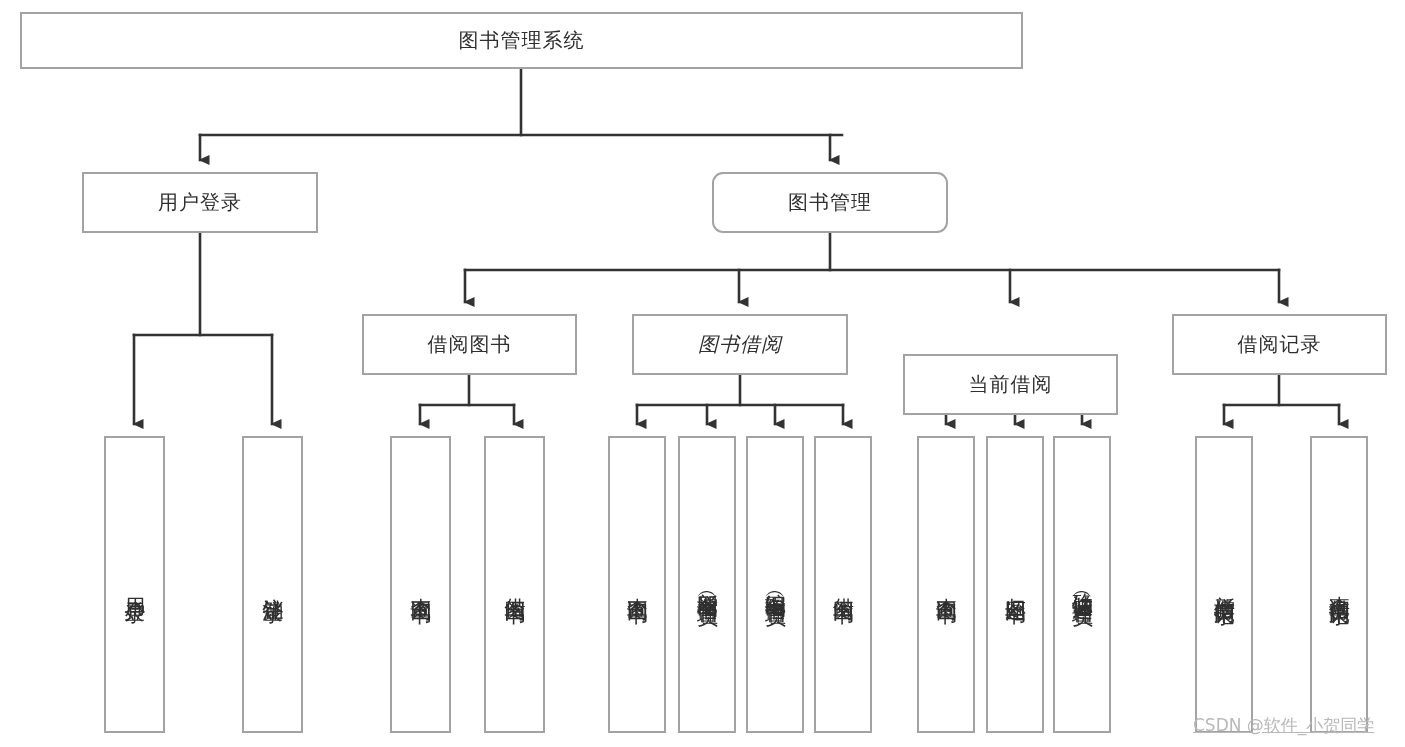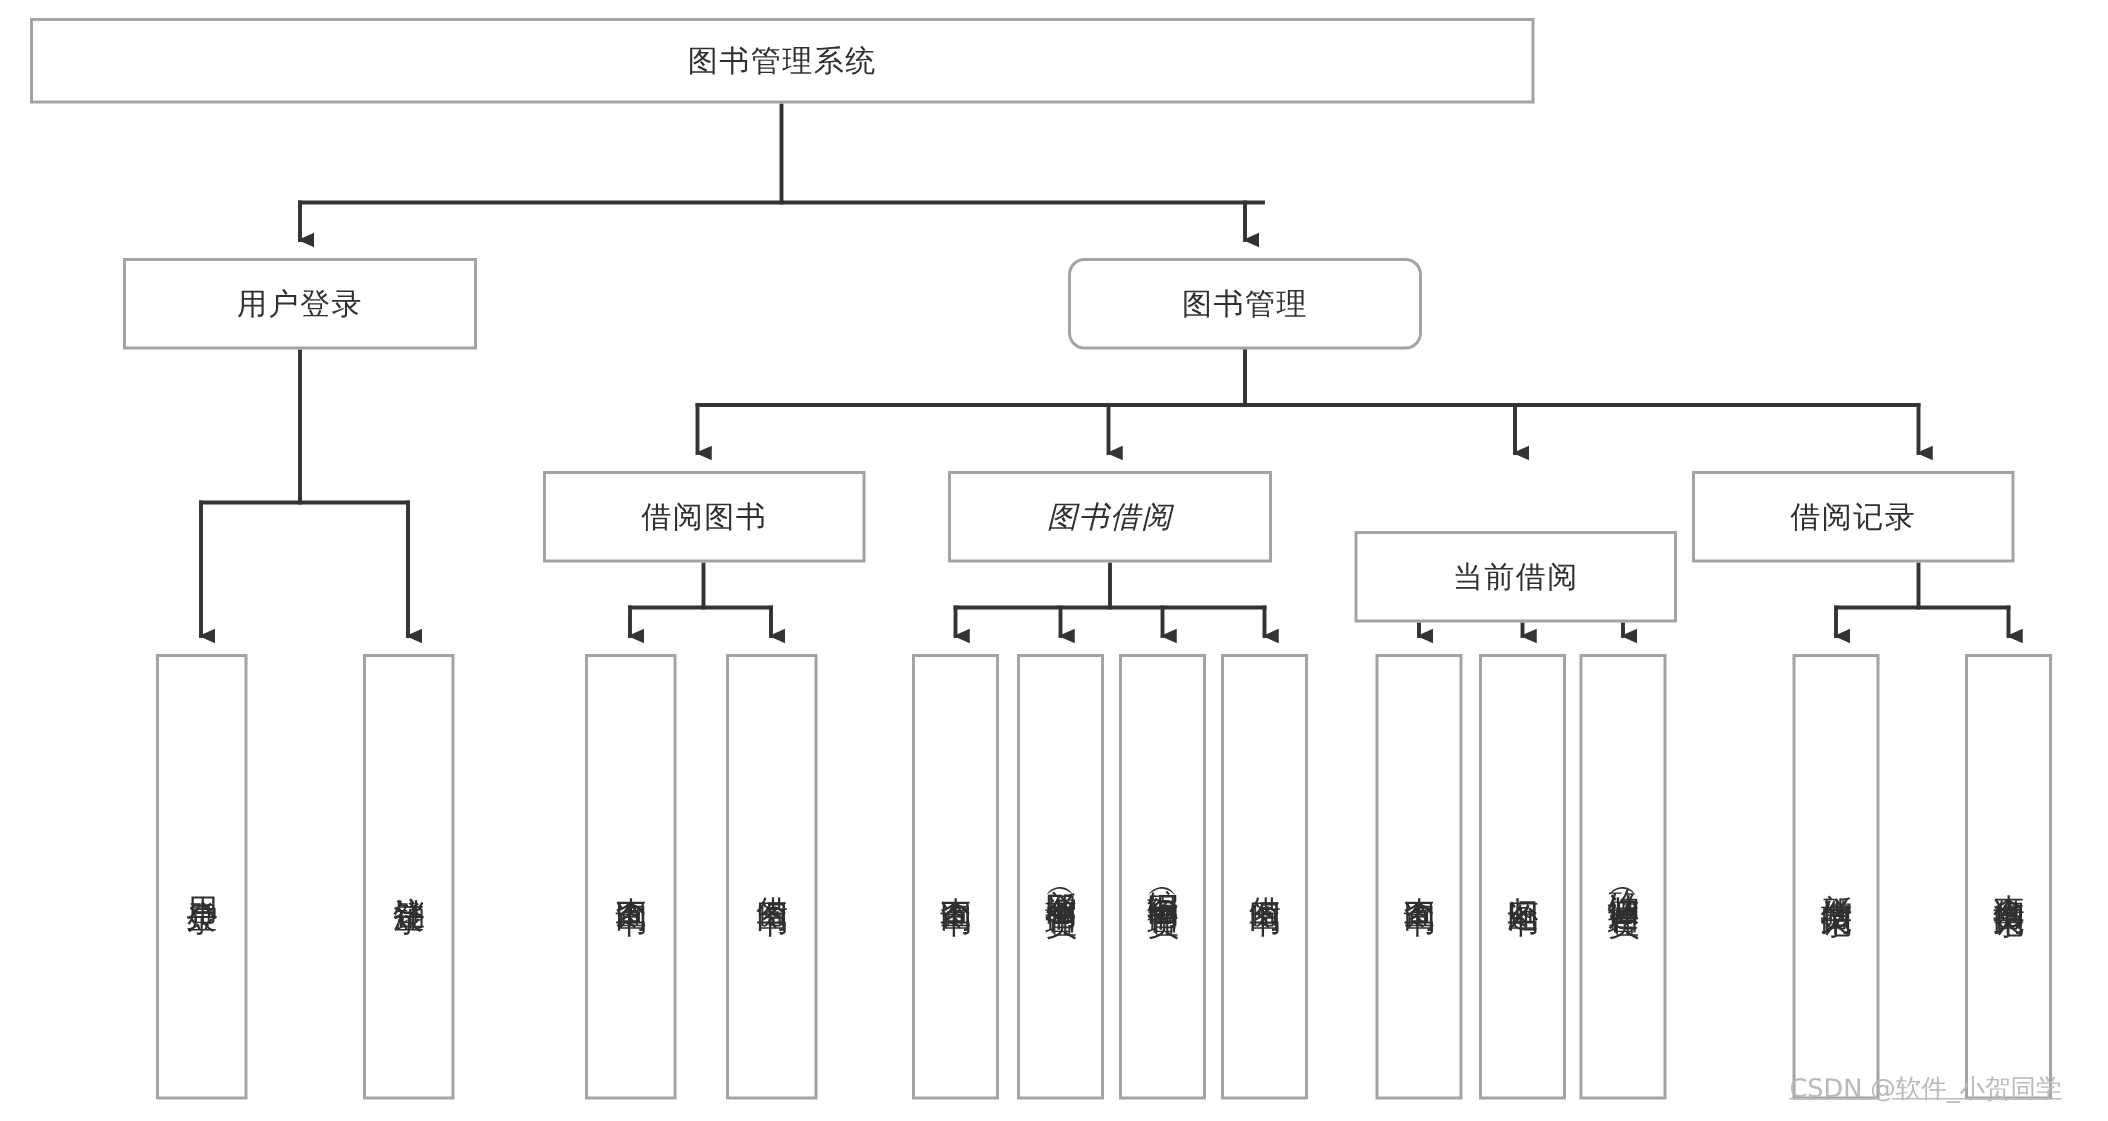--- a/index.html
+++ b/index.html
@@ -97,21 +97,21 @@
 
   <div class="node h" style="left:362px;top:314px;width:215px;height:61px;">
     <span>借阅图书</span>
   </div>
   <div class="node h" style="left:632px;top:314px;width:216px;height:61px;font-style:italic;">
     <span>图书借阅</span>
   </div>
   <div class="node h" style="left:903px;top:314px;width:215px;height:61px;margin-top:40px;">
     <span>当前借阅</span>
   </div>
-  <div class="node h" style="left:1128px;top:314px;width:215px;height:61px;">
+  <div class="node h" style="left:1172px;top:314px;width:215px;height:61px;">
     <span>借阅记录</span>
   </div>
 
   <div class="node v" style="left:104px;top:436px;width:61px;height:297px;">
     <span>用户登录</span>
   </div>
   <div class="node v" style="left:242px;top:436px;width:61px;height:297px;">
     <span>注销登录</span>
   </div>
   <div class="node v" style="left:390px;top:436px;width:61px;height:297px;">

